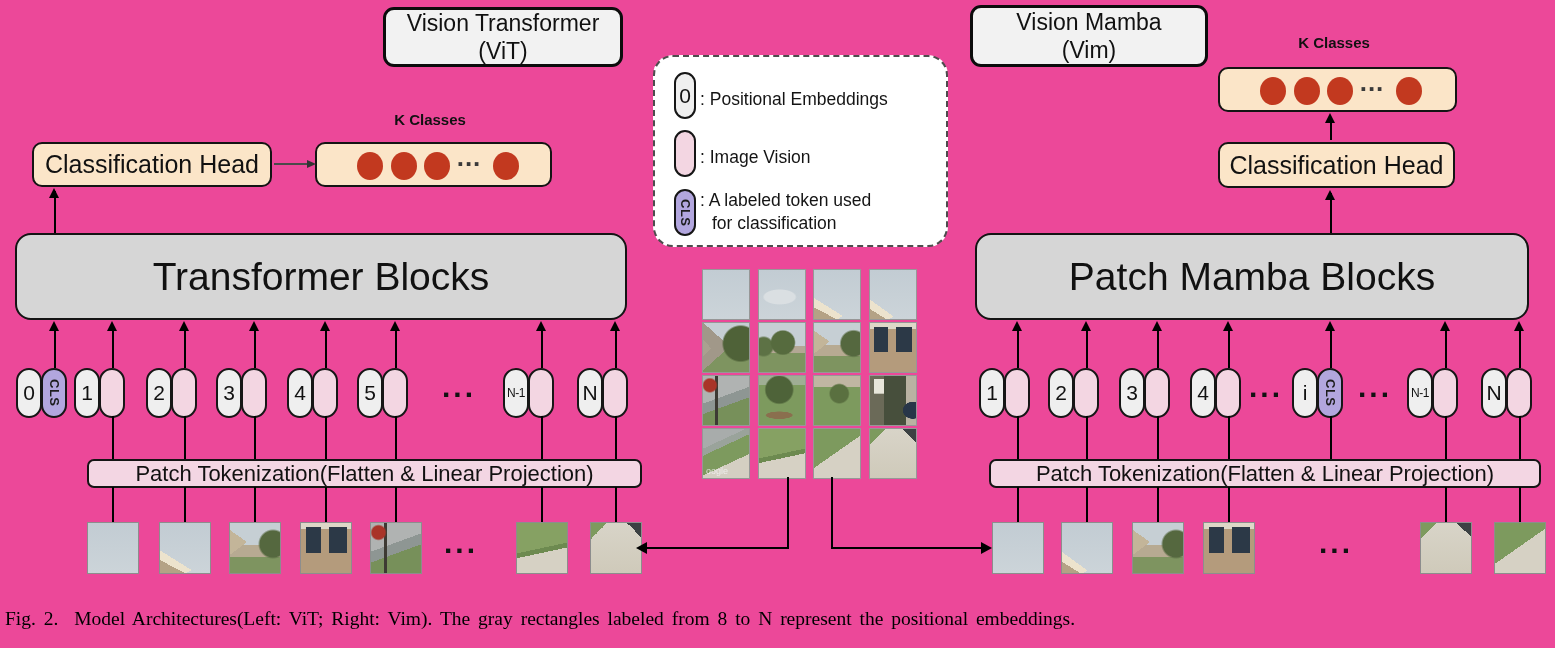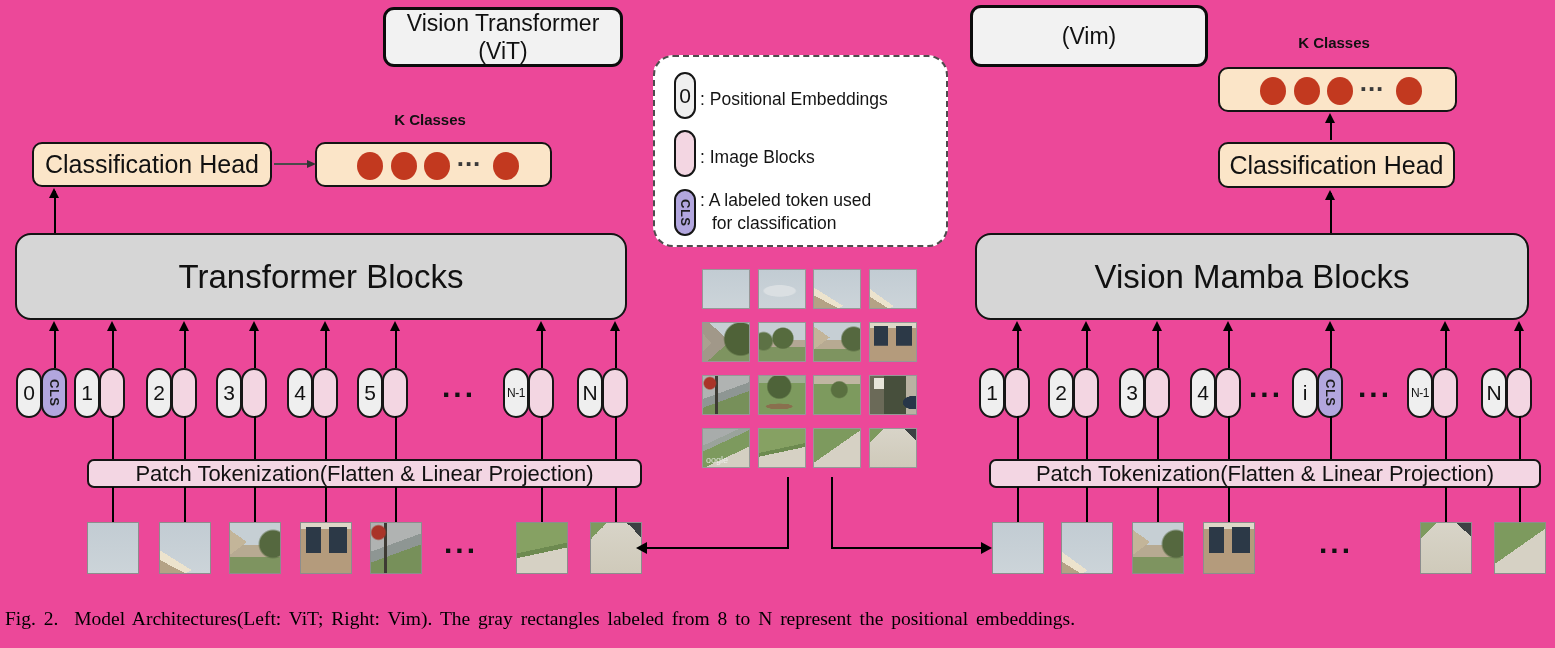--- a/index.html
+++ b/index.html
@@ -1,20 +1,20 @@
 <!DOCTYPE html>
 <html><head>
 <meta charset="utf-8">
 <style>
   html,body{margin:0;padding:0;background:#fff;}
   #canvas{position:relative;width:1555px;height:648px;background:#ec4899;overflow:hidden;
           font-family:"Liberation Sans","DejaVu Sans",sans-serif;color:#111;padding-left:16px;}
   .box{position:absolute;box-sizing:border-box;display:flex;align-items:center;justify-content:center;text-align:center;}
   .titlebox{background:var(--titlegray,#f2f2f2);border:3px solid #0c0c0c;border-radius:11px;flex-direction:column;font-size:23px;line-height:28px;}
-  .bigblock{background:var(--blockgray,#d6d6d6);border:2.5px solid #141414;border-radius:16px;font-size:33px;}
+  .bigblock{background:var(--blockgray,#d6d6d6);border:2.5px solid #141414;border-radius:16px;font-size:39px;}
   .orangebox{background:var(--orange,#fbe5c8);border:2px solid #141414;border-radius:10px;font-size:25px;}
   .ptbox{background:var(--ptpink,#f3d6e3);border:2px solid #141414;border-radius:7px;font-size:22px;}
   .klabel{position:absolute;width:200px;text-align:center;font-size:15px;font-weight:bold;}
   .kdot{position:absolute;width:26px;height:28px;border-radius:50%;background:var(--red,#c2391f);top:8px;}
   .kell{position:absolute;top:0;left:131px;width:42px;text-align:center;font-weight:700;font-size:26px;letter-spacing:1px;color:#3a3a3a;line-height:26px;}
   .pill{box-sizing:border-box;width:26px;height:50px;border:2px solid #161616;border-radius:13px;display:flex;align-items:center;justify-content:center;font-size:21px;background:#efefef;}
   .pill.pos{background:var(--pillgray,#efefef);}
   .pill.patch{background:var(--pillpink,#f3d6e2);}
   .pill.cls{background:var(--purple,#b2a6de);}
   .pill .num-sm{font-size:12px;letter-spacing:-0.5px;}
@@ -26,21 +26,21 @@
   .hline{position:absolute;height:2px;background:#000;}
   .hline.gray{background:#4a4a4a;height:1.5px;}
   .ah-up{position:absolute;width:0;height:0;border-left:5.5px solid transparent;border-right:5.5px solid transparent;border-bottom:10px solid #000;}
   .ah-left{position:absolute;width:0;height:0;border-top:6px solid transparent;border-bottom:6px solid transparent;border-right:11px solid #000;}
   .ah-right{position:absolute;width:0;height:0;border-top:6px solid transparent;border-bottom:6px solid transparent;border-left:11px solid #000;}
   .ah-right.sm{border-top-width:4.5px;border-bottom-width:4.5px;border-left:9px solid #333;}
   .legend{position:absolute;left:653px;top:55px;width:295px;height:192px;box-sizing:border-box;border:2px dashed #4d4d4d;border-radius:20px;background:#fff;}
   .legend .lpill{position:absolute;left:19px;width:22px;height:47px;border-radius:12px;}
   .legend .ltext{position:absolute;left:45px;font-size:17.5px;color:#141414;white-space:nowrap;}
   .patch-img{position:absolute;width:52px;height:52px;box-sizing:border-box;border:1.5px solid #8d8d8d;}
-  .gcell{position:absolute;width:48px;height:40px;box-sizing:border-box;border:1.5px solid #979797;text-align:right;}
+  .gcell{position:absolute;width:48px;height:51px;box-sizing:border-box;border:1.5px solid #979797;text-align:right;}
   .caption{position:absolute;font-family:"Liberation Serif","DejaVu Serif",serif;font-size:19.5px;color:#000;white-space:pre-wrap;word-spacing:3px;}
   .wm{position:absolute;left:3px;bottom:2px;color:#f2f2f2;font-size:9px;opacity:.85;}
   
   .v-sky{background:linear-gradient(180deg,#c2ccd3,#ccd4d9);}
   .v-sky2{background:radial-gradient(ellipse 60% 26% at 45% 55%,#dadfe2 0 55%,transparent 62%),linear-gradient(180deg,#c2ccd3,#ccd4d9);}
   .v-roof1{background:conic-gradient(from 243deg at 64% 108%,#b4a285 0 55deg,transparent 55deg),conic-gradient(from 240deg at 63% 94%,#ece3cd 0 62deg,transparent 62deg),linear-gradient(180deg,#c2ccd3,#ccd4d9);}
   .v-roof2{background:conic-gradient(from 245deg at 52% 110%,#b4a285 0 57deg,transparent 57deg),conic-gradient(from 242deg at 51% 95%,#ece3cd 0 64deg,transparent 64deg),linear-gradient(180deg,#c2ccd3,#ccd4d9);}
   .v-houses{background:radial-gradient(circle at 82% 42%,#4f6238 0 36%,transparent 40%),conic-gradient(from 225deg at 18% 52%,#aaa190 0 92deg,transparent 92deg),conic-gradient(from 228deg at 58% 48%,#a19889 0 84deg,transparent 84deg),linear-gradient(180deg,#c6cfd4 0 55%,#7e9460 55%);}
   .v-treehouse{background:radial-gradient(circle at 52% 40%,#566b3e 0 30%,transparent 34%),radial-gradient(circle at 10% 48%,#5d7245 0 18%,transparent 22%),linear-gradient(180deg,#c6cfd4 0 46%,#b3a794 46% 62%,#7e9460 62%);}
   .v-housetrees{background:radial-gradient(circle at 86% 42%,#55683f 0 25%,transparent 29%),conic-gradient(from 233deg at 34% 38%,#c3b599 0 72deg,transparent 72deg),linear-gradient(180deg,#c6cfd4 0 44%,#b7aa92 44% 68%,#7e9460 68%);}
@@ -58,20 +58,21 @@
 <body>
 
 <div id="canvas" style="--blockgray: #d6d6d6; --titlegray: #f2f2f2; --orange: #fbe5c8; --pillgray: #efefef; --pillpink: #f3d6e2; --ptpink: #f3d6e3; --purple: #b2a6de; --red: #c2391f;">
 
   <div class="box titlebox" style="left:383px;top:7px;width:240px;height:60px">
     <div>Vision Transformer</div>
     <div>(ViT)</div>
   </div>
 
   <div class="box titlebox" style="left:970px;top:5px;width:238px;height:62px">
+    <div>Vision Mamba</div>
     <div>(Vim)</div>
   </div>
 
   <div class="klabel" style="left:330px;top:111px">K Classes</div>
   <div class="klabel" style="left:1234px;top:34px">K Classes</div>
 
   <div class="box orangebox" style="left:32px;top:142px;width:240px;height:45px">Classification Head</div>
   <div class="box orangebox" style="left:1218px;top:142px;width:237px;height:46px">Classification Head</div>
 
   <div class="box orangebox" style="left:315px;top:142px;width:237px;height:45px">
@@ -83,30 +84,30 @@
   </div>
   <div class="box orangebox" style="left:1218px;top:67px;width:239px;height:45px">
     <span class="kdot" style="left:40px"></span>
     <span class="kdot" style="left:74px"></span>
     <span class="kdot" style="left:107px"></span>
     <span class="kell">...</span>
     <span class="kdot" style="left:176px"></span>
   </div>
 
   <div class="box bigblock" style="left:15px;top:233px;width:612px;height:87px">Transformer Blocks</div>
-  <div class="box bigblock" style="left:975px;top:233px;width:554px;height:87px">Vision Mamba Blocks</div>
+  <div class="box bigblock" style="left:975px;top:233px;width:554px;height:87px">Patch Mamba Blocks</div>
 
   <div class="box ptbox" style="left:87px;top:459px;width:555px;height:29px">Patch Tokenization(Flatten &amp; Linear Projection)</div>
   <div class="box ptbox" style="left:989px;top:459px;width:552px;height:29px">Patch Tokenization(Flatten &amp; Linear Projection)</div>
 
   <div class="legend">
     <span class="lpill pill pos" style="top:15px">0</span>
     <div class="ltext" style="top:32px">: Positional Embeddings</div>
     <span class="lpill pill patch" style="top:73px"></span>
-    <div class="ltext" style="top:90px">: Image Blocks</div>
+    <div class="ltext" style="top:90px">: Image Vision</div>
     <span class="lpill pill cls" style="top:132px">
         <span class="vtext">CLS</span>
       </span>
     <div class="ltext" style="top:133px">: A labeled token used</div>
     <div class="ltext" style="top:156px;left:57px">for classification</div>
   </div>
 
   <div style="position:absolute;left:702px;top:269px;width:221px;height:207px" id="grid">
       <div class="gcell v-sky" style="left: 0px; top: 0px;"></div>
       <div class="gcell v-sky2" style="left: 56px; top: 0px;"></div>

